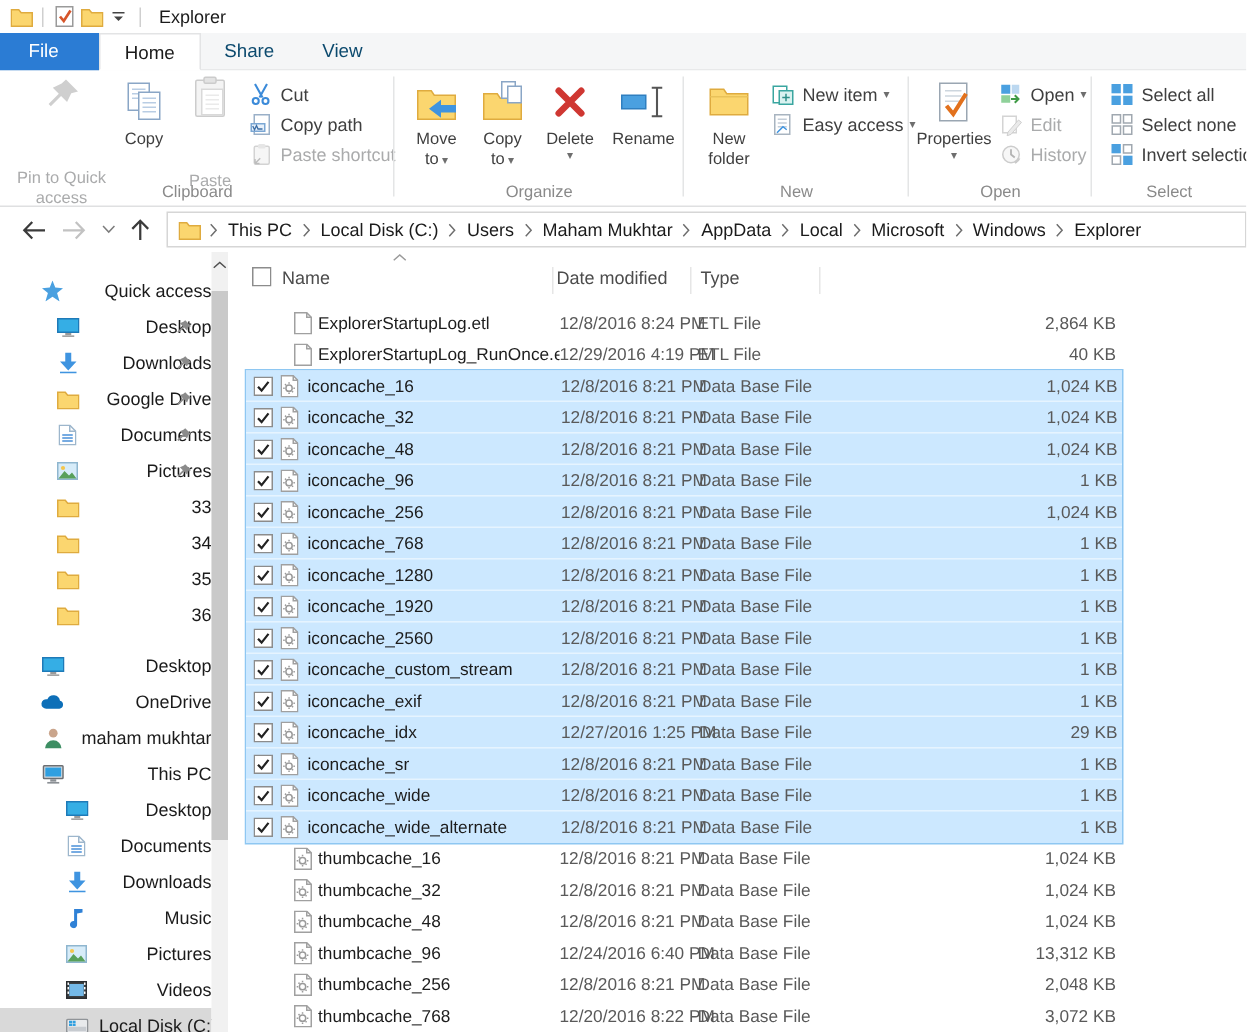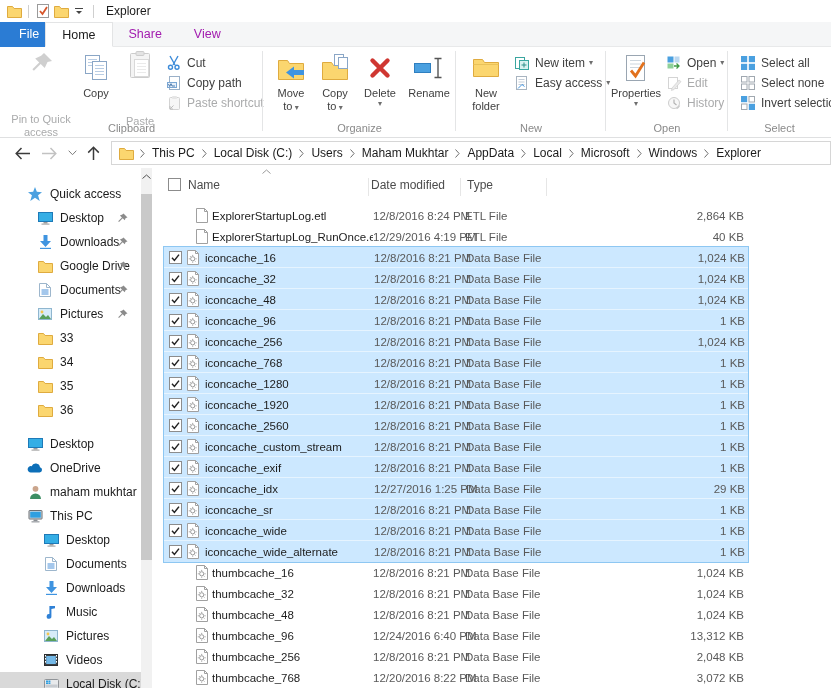--- a/index.html
+++ b/index.html
@@ -9,22 +9,22 @@
   .window { position:relative; width:831px; height:688px; background:#fff; overflow:hidden; }
 
   
   .titlebar { position:absolute; top:0; left:0; right:0; height:22px; display:flex; align-items:center; padding-left:5px; background:#fff; }
   .qat-btn { display:flex; align-items:center; justify-content:center; width:18px; height:18px; }
   .qat-sep { width:1px; height:13px; background:#cfcfcf; margin:0 5px; }
   .window-title { margin-left:7px; font-size:12px; color:#1b1b1b; }
 
   
   .tabbar { position:absolute; top:22px; left:0; right:0; height:25px; background:#f5f6f7; display:flex; border-bottom:1px solid #e8e9ea; }
-  .tab { padding:5px 16px 0 16px; height:25px; font-size:12.5px; color:#a21caf; cursor:default; }
-  .tab-file { background:var(--file-tab-blue); color:#fff; padding:5px 6px 0 19px; }
+  .tab { padding:5px 16px 0 16px; height:25px; font-size:12.5px; color:#0c4a6e; cursor:default; }
+  .tab-file { background:var(--file-tab-blue); color:#fff; padding:5px 27px 0 19px; }
   .tab-active { background:#fff; border:1px solid #e3e4e5; border-bottom:1px solid #fff; margin-bottom:-1px; color:#1b1b1b; }
 
   
   .ribbon { position:absolute; top:47px; left:0; width:831px; height:91px; background:#fff; border-bottom:1px solid #dfe0e1; display:flex; }
   .rgroup { position:relative; height:100%; flex:none; }
   .rgroup:not(:last-child)::after { content:""; position:absolute; right:0; top:4px; bottom:6px; width:1px; background:#e4e5e6; }
   .rgroup-label { position:absolute; bottom:3px; left:0; right:0; text-align:center; font-size:11px; color:#8a8a8a; }
   .rgroup-row { display:flex; align-items:flex-start; height:74px; }
   .g-clipboard { width:263px; } .g-clipboard .rgroup-row { padding-left:8px; }
   .g-organize  { width:193px; } .g-organize  .rgroup-row { padding-left:6px; }
@@ -51,21 +51,21 @@
   .addr-box { flex:1; height:24px; margin-left:6px; border:1px solid #d6d6d6; background:#fff; display:flex; align-items:center; padding:0 7px; overflow:hidden; }
   .addr-box .crumb { padding:0 3px; white-space:nowrap; color:#1b1b1b; }
   .crumb-sep { padding:0 4px; display:flex; align-items:center; }
   .addr-folder { margin-right:2px; display:flex; }
 
   
   .main { position:absolute; top:168px; left:0; right:0; bottom:0; background:#fff; }
 
   
   .sidebar { position:absolute; left:0; top:0; bottom:0; width:152px; padding-top:14px; overflow:hidden; }
-  .side-item { position:relative; width:141px; height:24px; display:flex; align-items:center; white-space:nowrap; overflow:hidden; }
+  .side-item { position:relative; width:141px; height:24px; display:flex; align-items:center; white-space:nowrap; overflow:hidden;justify-content:space-between; }
   .side-item .sicon { width:18px; margin-right:6px; display:flex; justify-content:center; flex:none; }
   .side-item .slabel { font-size:12px; color:#1b1b1b; }
   .side-item.selected { background:var(--side-sel); }
   .side-item.gap { margin-top:10px; }
   .ind-0 { padding-left:26px; }
   .qa.ind-1 { padding-left:36px; }
   .tree.ind-1 { padding-left:42px; }
   .spin { position:absolute; right:13px; top:7px; }
   .side-scroll { position:absolute; left:141px; top:0; width:11px; height:100%; background:#f1f1f1; }
   .side-scroll .arr { position:absolute; top:6px; left:1px; }

